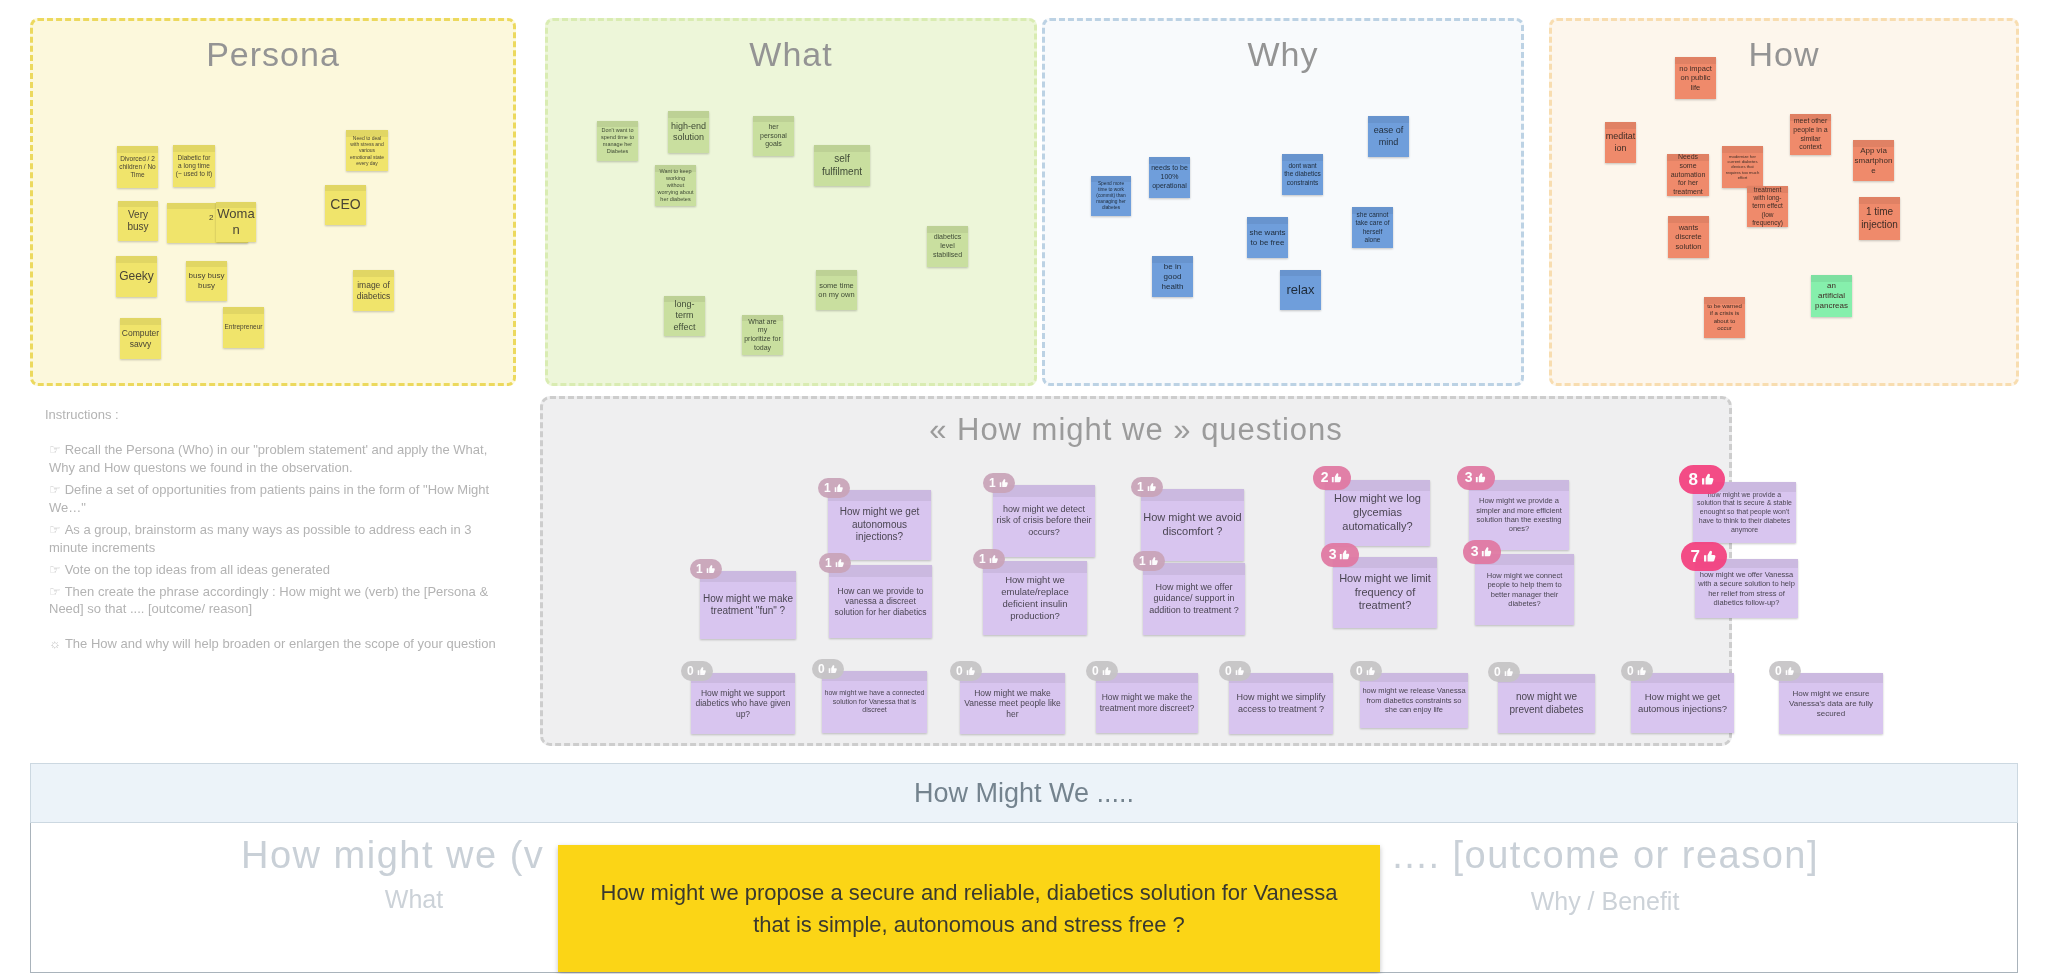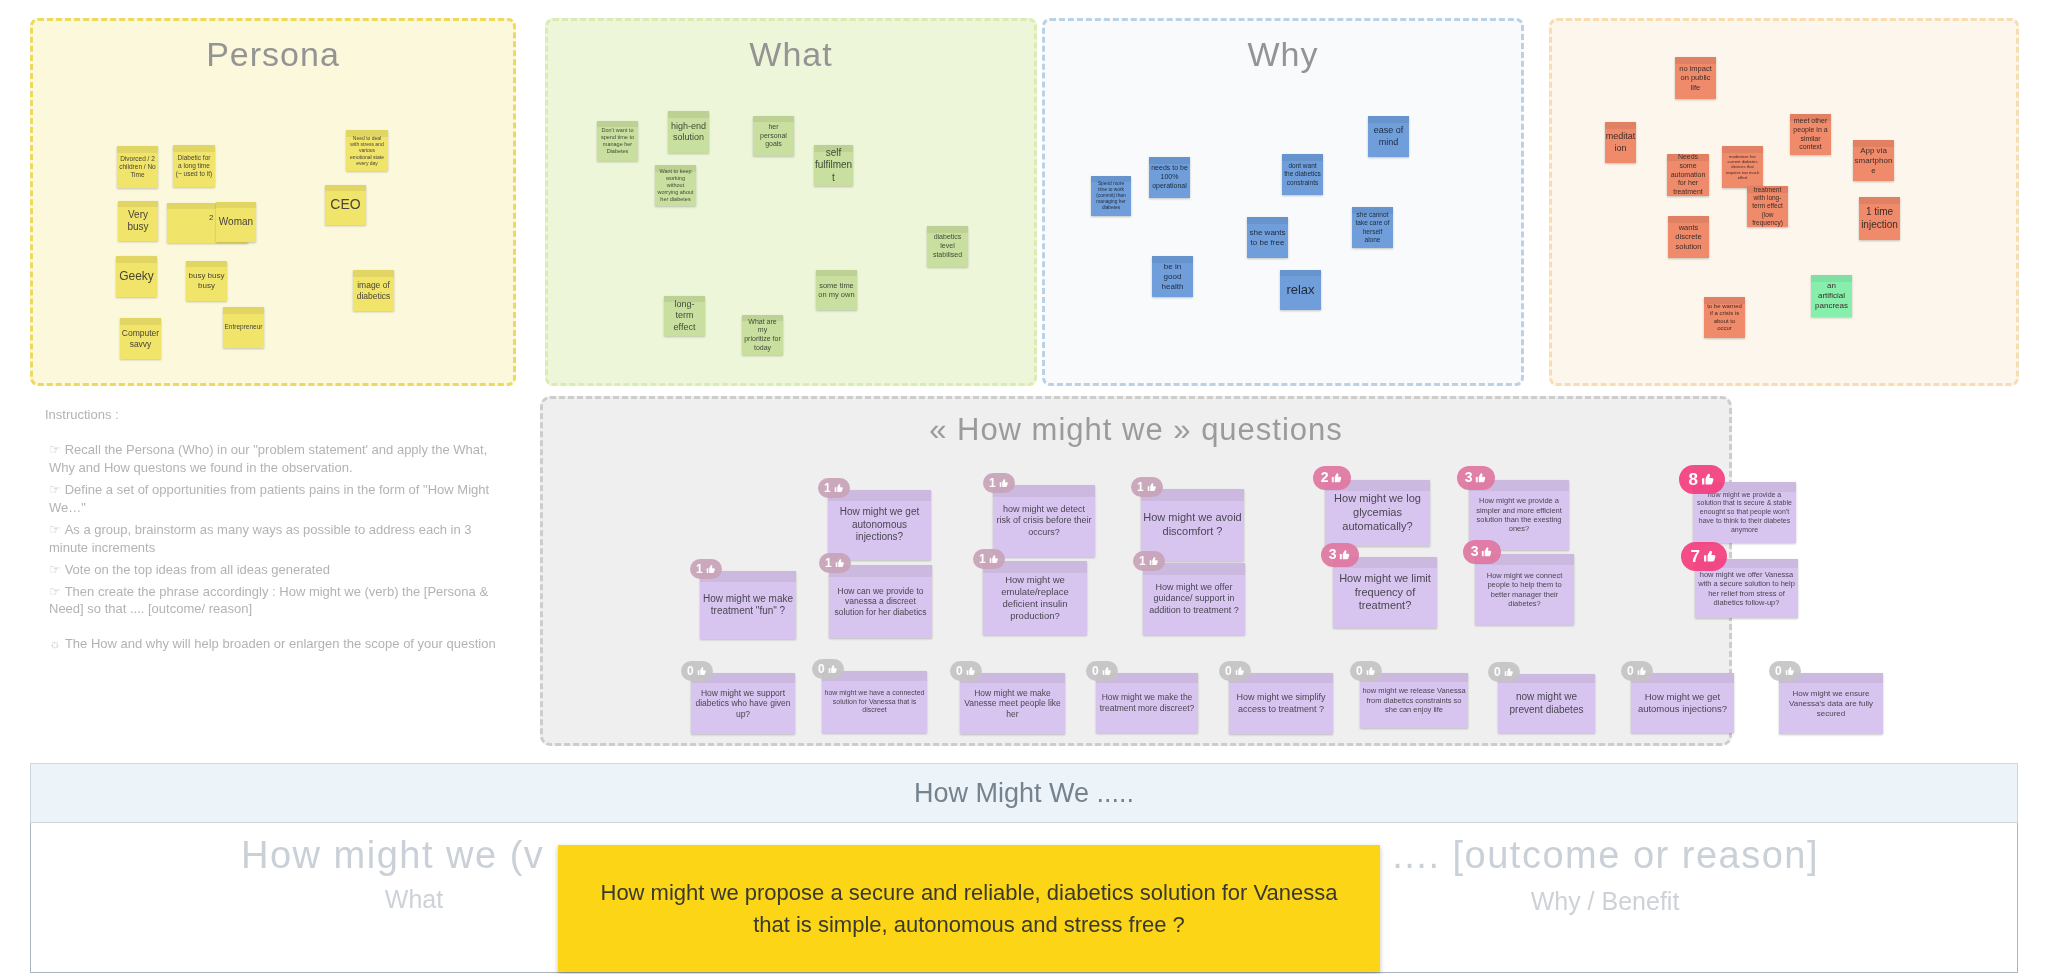--- a/index.html
+++ b/index.html
@@ -68,21 +68,21 @@
         </div>
         <div class="note" style="left: 313px; top: 109px; width: 42px; height: 41px; font-size: 5px; background: rgb(240, 228, 107); color: rgb(74, 69, 54);">
           <span>Need to deal with stress and various emotional state every day</span>
         </div>
         <div class="note" style="left: 85px; top: 180px; width: 40px; height: 40px; font-size: 10px; background: rgb(240, 228, 107); color: rgb(74, 69, 54);">
           <span>Very busy</span>
         </div>
         <div class="note" style="left: 134px; top: 182px; width: 41px; height: 40px; font-size: 8px; background: rgb(240, 228, 107); color: rgb(74, 69, 54); padding-left: 40px;">
           <span>2 children, single</span>
         </div>
-        <div class="note" style="left: 183px; top: 181px; width: 40px; height: 40px; font-size: 10px; background: rgb(240, 228, 107); color: rgb(74, 69, 54);">
+        <div class="note" style="left: 183px; top: 181px; width: 40px; height: 40px; font-size: 13px; background: rgb(240, 228, 107); color: rgb(74, 69, 54);">
           <span>Woman</span>
         </div>
         <div class="note" style="left: 292px; top: 164px; width: 41px; height: 40px; font-size: 14px; background: rgb(240, 228, 107); color: rgb(74, 69, 54); align-items: center;">
           <span>CEO</span>
         </div>
         <div class="note" style="left: 83px; top: 235px; width: 41px; height: 41px; font-size: 12px; background: rgb(240, 228, 107); color: rgb(74, 69, 54);">
           <span>Geeky</span>
         </div>
         <div class="note" style="left: 153px; top: 240px; width: 41px; height: 40px; font-size: 8px; background: rgb(240, 228, 107); color: rgb(74, 69, 54);">
           <span>busy busy busy</span>
@@ -104,21 +104,21 @@
     <div class="notes">
         <div class="note" style="left: 49px; top: 100px; width: 41px; height: 40px; font-size: 5.5px; background: rgb(201, 223, 159); color: rgb(63, 74, 54);">
           <span>Don't want to spend time to manage her Diabetes</span>
         </div>
         <div class="note" style="left: 120px; top: 90px; width: 41px; height: 42px; font-size: 9px; background: rgb(201, 223, 159); color: rgb(63, 74, 54);">
           <span>high-end solution</span>
         </div>
         <div class="note" style="left: 205px; top: 95px; width: 41px; height: 40px; font-size: 7px; background: rgb(201, 223, 159); color: rgb(63, 74, 54);">
           <span>her personal goals</span>
         </div>
-        <div class="note" style="left: 266px; top: 124px; width: 39px; height: 41px; font-size: 10px; background: rgb(201, 223, 159); color: rgb(63, 74, 54);">
+        <div class="note" style="left: 266px; top: 124px; width: 56px; height: 41px; font-size: 10px; background: rgb(201, 223, 159); color: rgb(63, 74, 54);">
           <span>self fulfilment</span>
         </div>
         <div class="note" style="left: 107px; top: 144px; width: 41px; height: 41px; font-size: 5.5px; background: rgb(201, 223, 159); color: rgb(63, 74, 54);">
           <span>Want to keep working without worrying about her diabetes</span>
         </div>
         <div class="note" style="left: 379px; top: 205px; width: 41px; height: 41px; font-size: 7px; background: rgb(201, 223, 159); color: rgb(63, 74, 54);">
           <span>diabetics level stabilised</span>
         </div>
         <div class="note" style="left: 268px; top: 249px; width: 41px; height: 40px; font-size: 7.5px; background: rgb(201, 223, 159); color: rgb(63, 74, 54);">
           <span>some time on my own</span>
@@ -156,20 +156,21 @@
         <div class="note" style="left: 107px; top: 235px; width: 41px; height: 41px; font-size: 8px; background: rgb(111, 158, 219); color: rgb(30, 43, 58);">
           <span>be in good health</span>
         </div>
         <div class="note" style="left: 235px; top: 249px; width: 41px; height: 40px; font-size: 13px; background: rgb(111, 158, 219); color: rgb(30, 43, 58);">
           <span>relax</span>
         </div>
       </div>
   </section>
 
   <section class="obs-panel" style="left: 1549px; top: 18px; width: 470px; height: 368px; background: rgb(253, 246, 236); border-color: rgb(248, 221, 176);">
+    <h2 class="panel-title">How</h2>
     <div class="notes">
         <div class="note" style="left: 123px; top: 36px; width: 41px; height: 42px; font-size: 7.5px; background: rgb(239, 138, 107); color: rgb(63, 45, 38);">
           <span>no impact on public life</span>
         </div>
         <div class="note" style="left: 53px; top: 101px; width: 31px; height: 41px; font-size: 9px; background: rgb(239, 138, 107); color: rgb(63, 45, 38);">
           <span>meditation</span>
         </div>
         <div class="note" style="left: 238px; top: 93px; width: 41px; height: 41px; font-size: 7px; background: rgb(239, 138, 107); color: rgb(63, 45, 38);">
           <span>meet other people in a similar context</span>
         </div>

